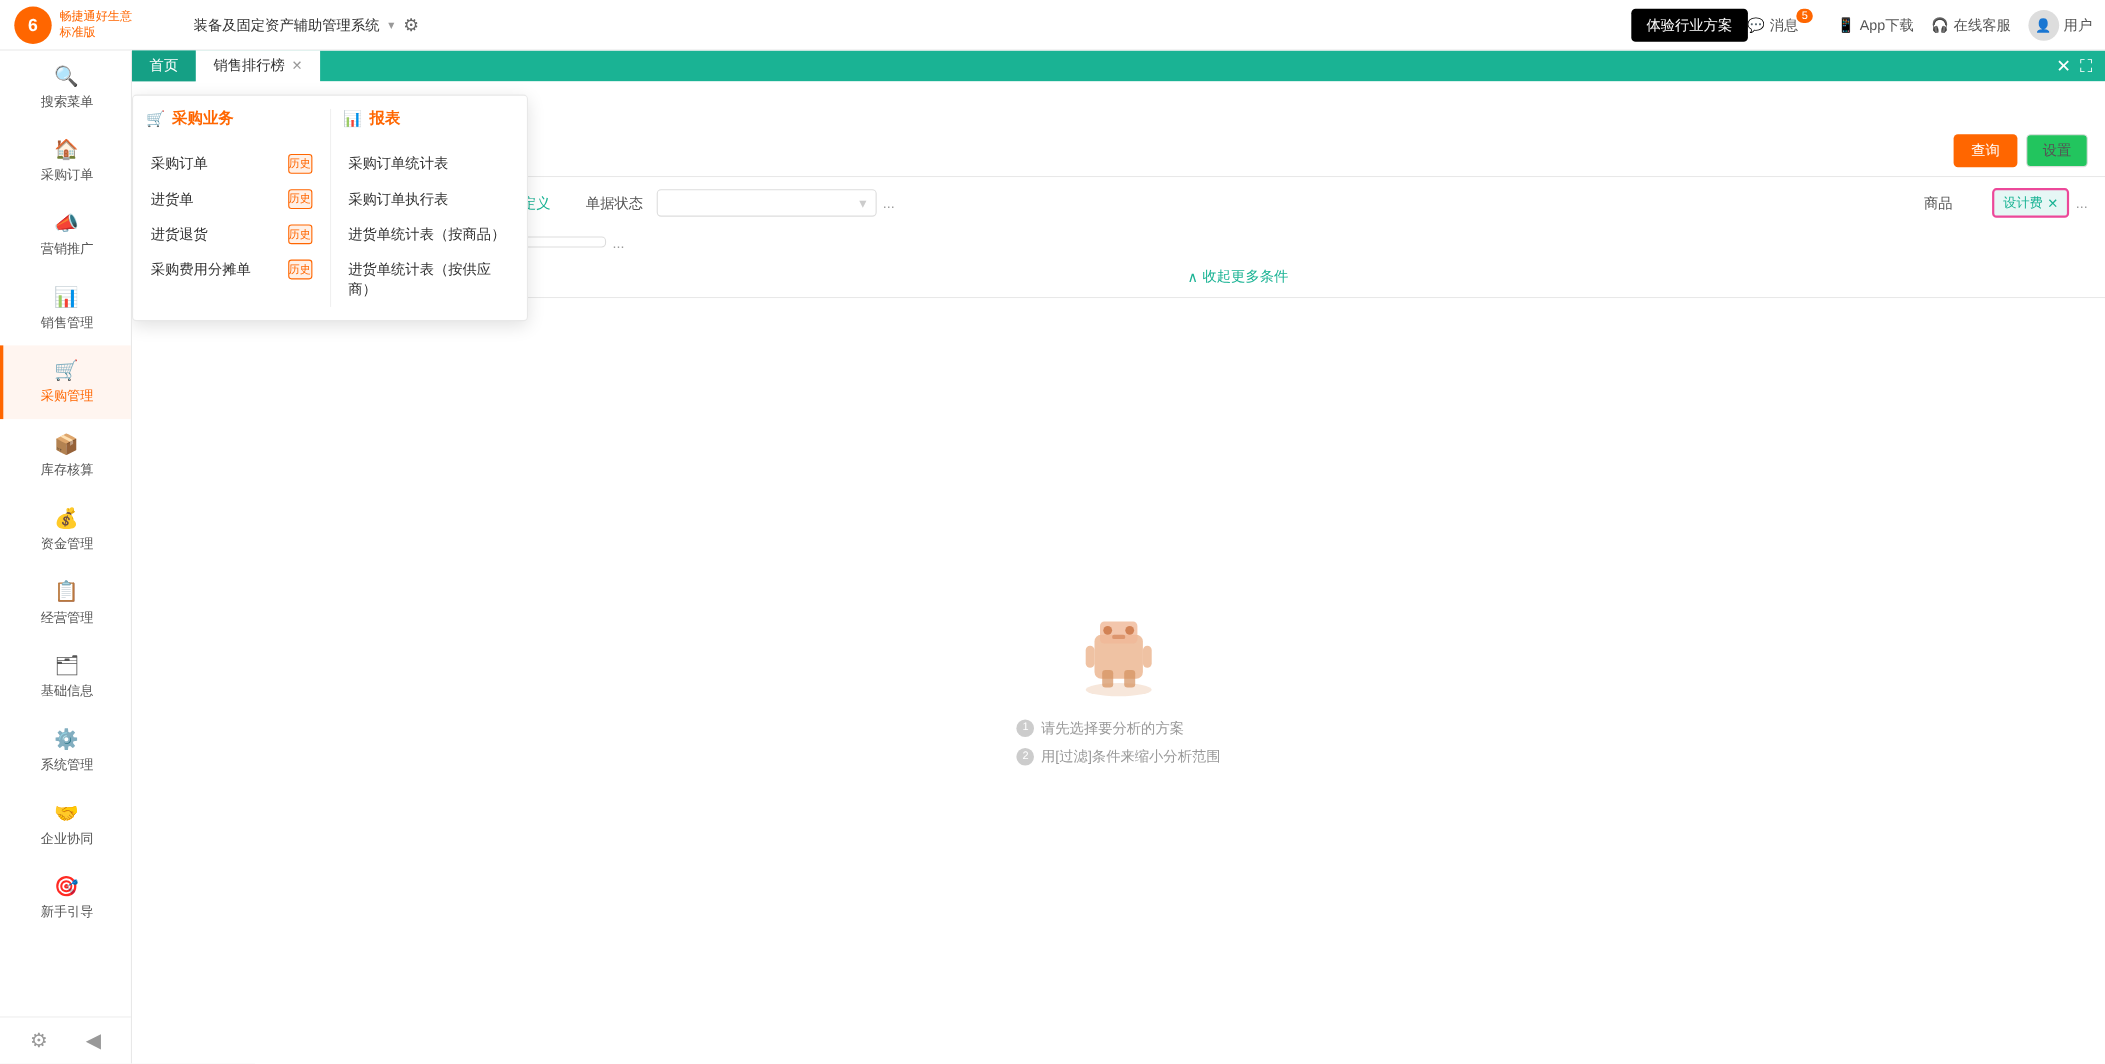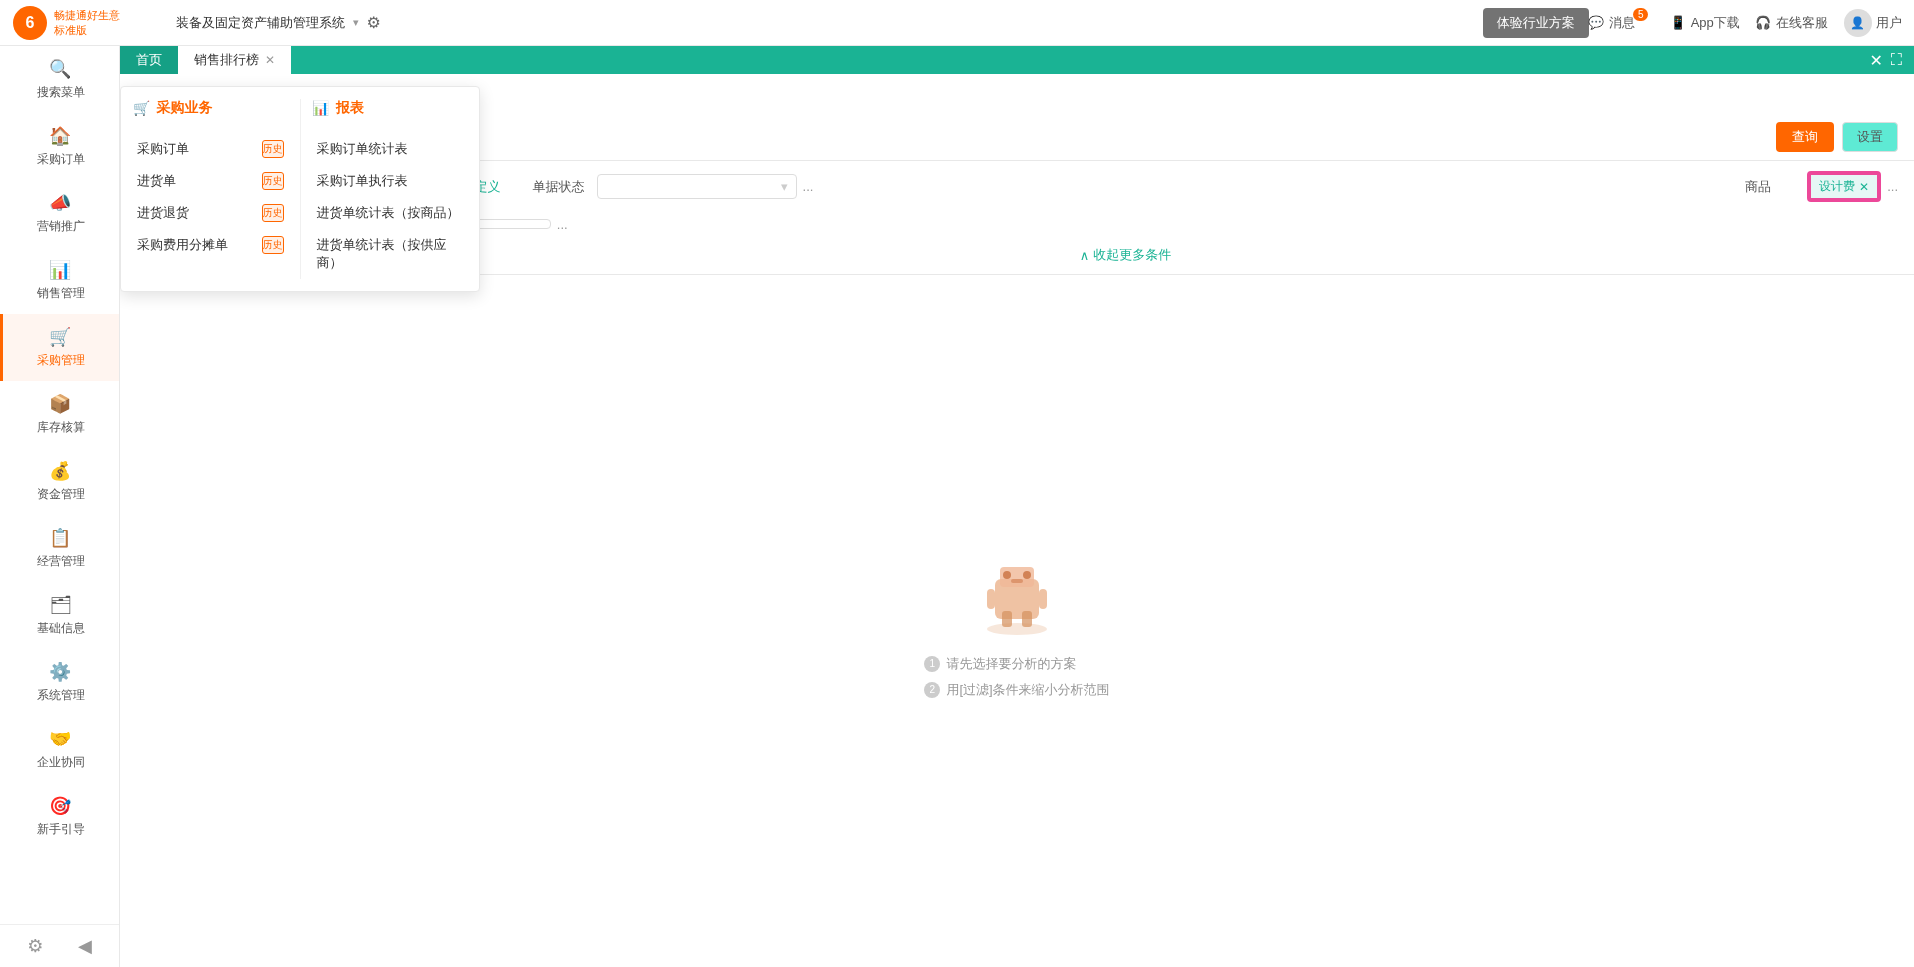--- a/index.html
+++ b/index.html
@@ -43,21 +43,21 @@
       font-size: 13px;
     }
     .header-btn {
       display: flex;
       align-items: center;
       gap: 4px;
       cursor: pointer;
       color: #555;
     }
     .industry-btn {
-      background: #737373;
+      background: #000000;
       color: #fff;
       padding: 6px 14px;
       border-radius: 4px;
       cursor: pointer;
       font-size: 13px;
     }
     .badge {
       background: #f60;
       color: #fff;
       border-radius: 10px;
@@ -181,21 +181,21 @@
       display: flex;
       align-items: center;
       gap: 12px;
       margin-bottom: 8px;
     }
     .filter-row:last-child { margin-bottom: 0; }
     .filter-label { color: #555; font-size: 13px; white-space: nowrap; min-width: 50px; }
     .filter-tag {
       background: #e6f7f5;
       color: #1ab394;
-      border: 4px solid #ec4899;
+      border: 2px solid #ec4899;
       border-radius: 4px;
       padding: 3px 8px;
       font-size: 12px;
       display: flex;
       align-items: center;
       gap: 4px;
     }
     .filter-tag .close { cursor: pointer; color: #1ab394; }
     .date-range {
       display: flex;
@@ -231,21 +231,21 @@
       font-size: 13px;
       cursor: pointer;
     }
     .settings-btn {
       border: 1px solid #ddd;
       border-radius: 4px;
       padding: 5px 14px;
       font-size: 13px;
       cursor: pointer;
       color: #555;
-      background: #5eead4;
+      background: #22c55e;
     }
     .top-toolbar {
       display: flex;
       align-items: center;
       padding: 8px 16px;
       background: #fff;
       border-bottom: 1px solid #e8e8e8;
     }
 
     

